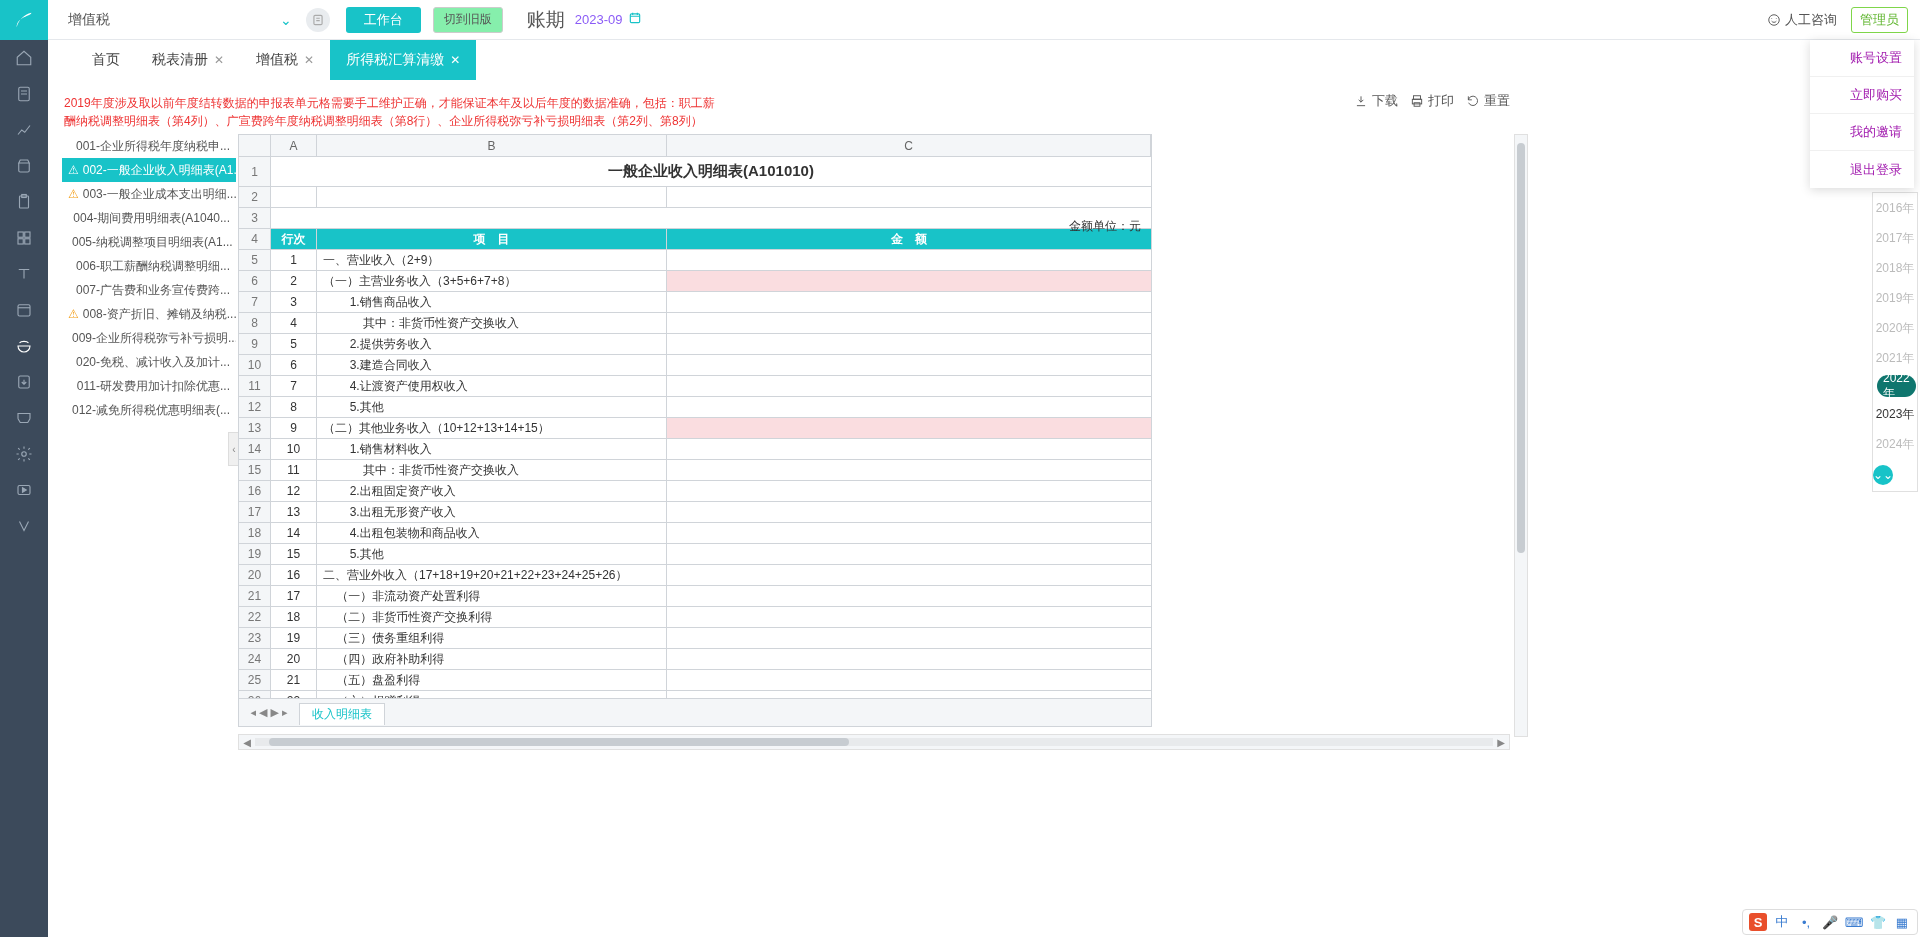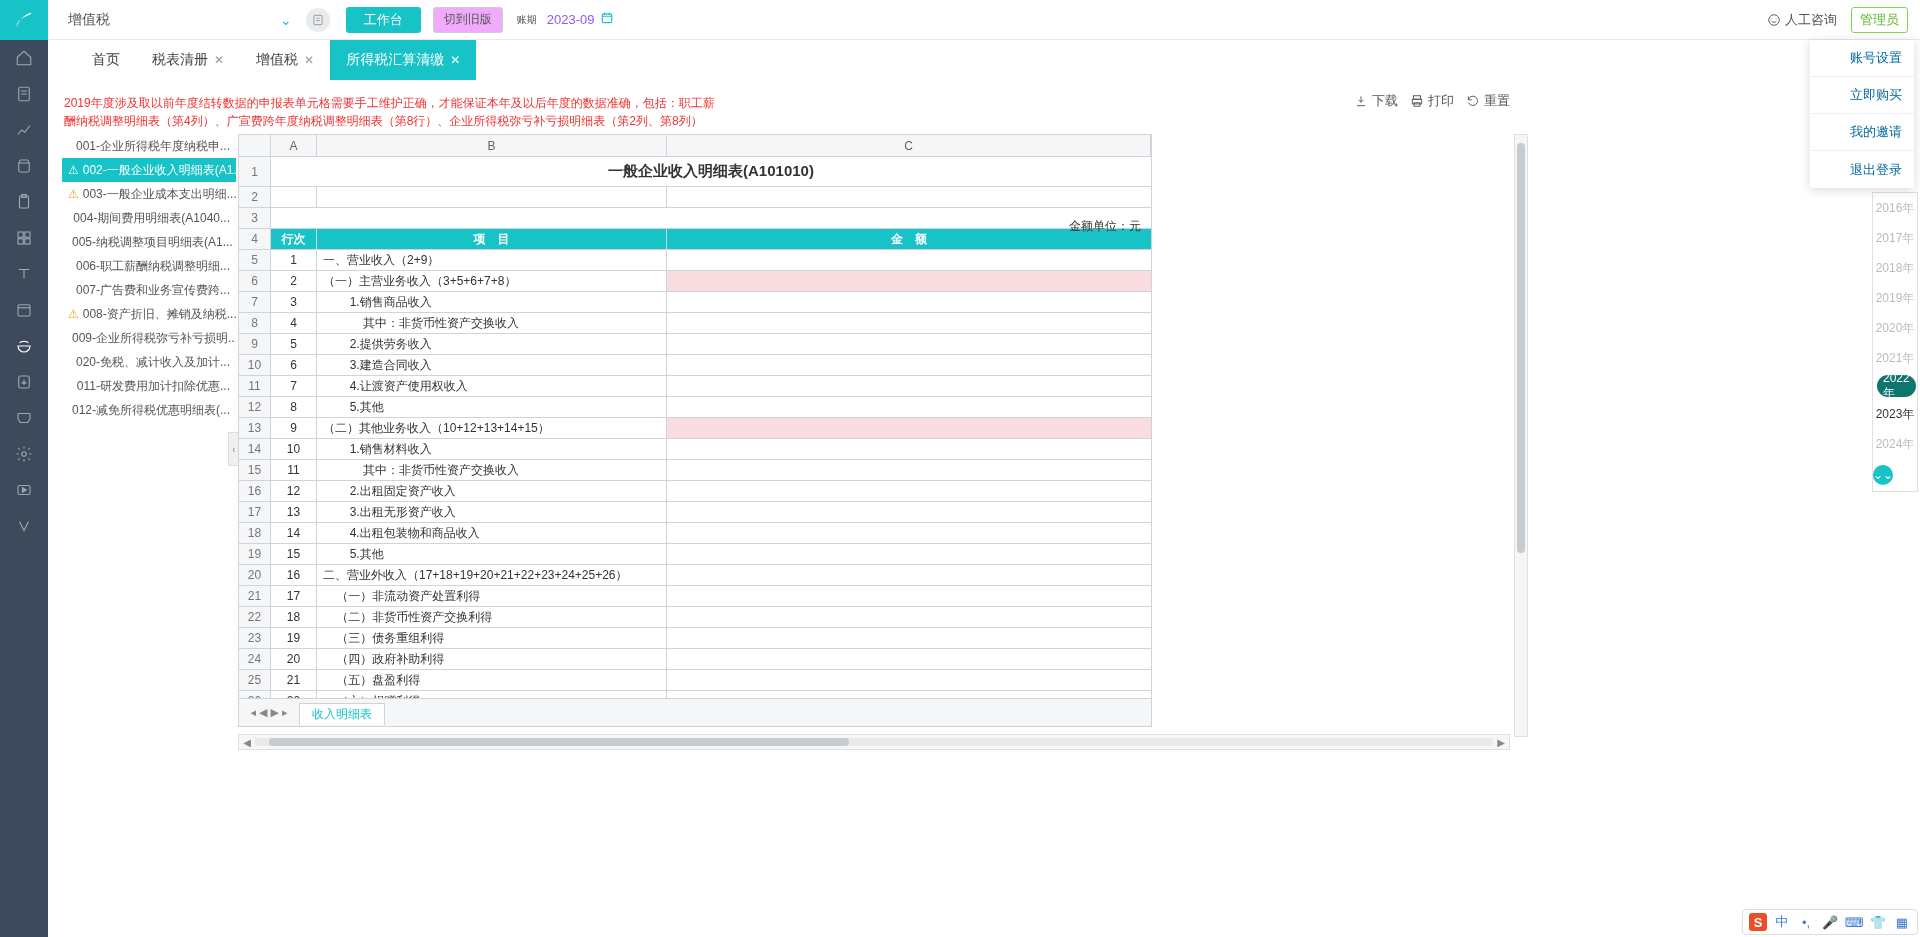--- a/index.html
+++ b/index.html
@@ -12,31 +12,31 @@
 .side-icon { width: 48px; height: 36px; display: flex; align-items: center; justify-content: center; color: #9aa7b5; cursor: pointer; }
 .side-icon.active { color: #fff; }
 .side-icon svg { width: 18px; height: 18px; stroke: currentColor; fill: none; stroke-width: 1.5; }
 
 
 .topbar { position: absolute; left: 48px; top: 0; right: 0; height: 40px; border-bottom: 1px solid #e5e8ec; display: flex; align-items: center; padding: 0 12px; }
 .topbar .title-sel { color: #555; font-size: 14px; display: flex; align-items: center; gap: 170px; padding-left: 8px; }
 .topbar .title-sel .chev { color: #18c3c8; }
 .circle-btn { width: 24px; height: 24px; border-radius: 12px; background: #e9ecef; margin-left: 14px; display: flex; align-items: center; justify-content: center; }
 .btn-primary { background: #18c3c8; color: #fff; border: none; border-radius: 3px; height: 26px; padding: 0 18px; font-size: 13px; margin-left: 16px; cursor: pointer; }
-.btn-outline { background: #f0abfc; border: 1px solid #ccc; color: #555; border-radius: 3px; height: 26px; padding: 0 10px; font-size: 12px; margin-left: 12px; cursor: pointer; }
-.period-label { margin-left: 14px; font-size: 10px; color: #555; }
+.btn-outline { background: #86efac; border: 1px solid #ccc; color: #555; border-radius: 3px; height: 26px; padding: 0 10px; font-size: 12px; margin-left: 12px; cursor: pointer; }
+.period-label { margin-left: 24px; font-size: 19px; color: #555; }
 .period-val { margin-left: 10px; font-size: 13px; color: #8b5cf6; }
 .cal-icon { margin-left: 6px; color: #18c3c8; }
 .top-right { margin-left: auto; display: flex; align-items: center; gap: 14px; }
 .link-icon-btn { display: flex; align-items: center; gap: 4px; font-size: 13px; color: #555; cursor: pointer; }
 .admin-btn { border: 1px solid #7fd64a; color: #5fb52e; padding: 3px 8px; border-radius: 3px; font-size: 13px; cursor: pointer; }
 
 
 .user-menu { position: absolute; right: 6px; top: 40px; width: 104px; background: #fff; box-shadow: 0 2px 10px rgba(0,0,0,.15); z-index: 50; }
-.user-menu-item { height: 37px; display: flex; align-items: center; justify-content: center; font-size: 13px; color: #0369a1; cursor: pointer; border-bottom: 1px solid #f0f0f0; padding-left: 28px; }
+.user-menu-item { height: 37px; display: flex; align-items: center; justify-content: center; font-size: 13px; color: #a21caf; cursor: pointer; border-bottom: 1px solid #f0f0f0; padding-left: 28px; }
 .user-menu-item:last-child { border-bottom: none; }
 
 
 .tabs { position: absolute; left: 48px; top: 40px; right: 0; height: 40px; display: flex; align-items: stretch; padding-left: 28px; }
 .tab { display: flex; align-items: center; padding: 0 16px; font-size: 14px; color: #444; cursor: pointer; }
 .tab .close { margin-left: 6px; font-size: 12px; color: #999; }
 .tab.active { background: #18c3c8; color: #fff; }
 .tab.active .close { color: #fff; }
 
 

